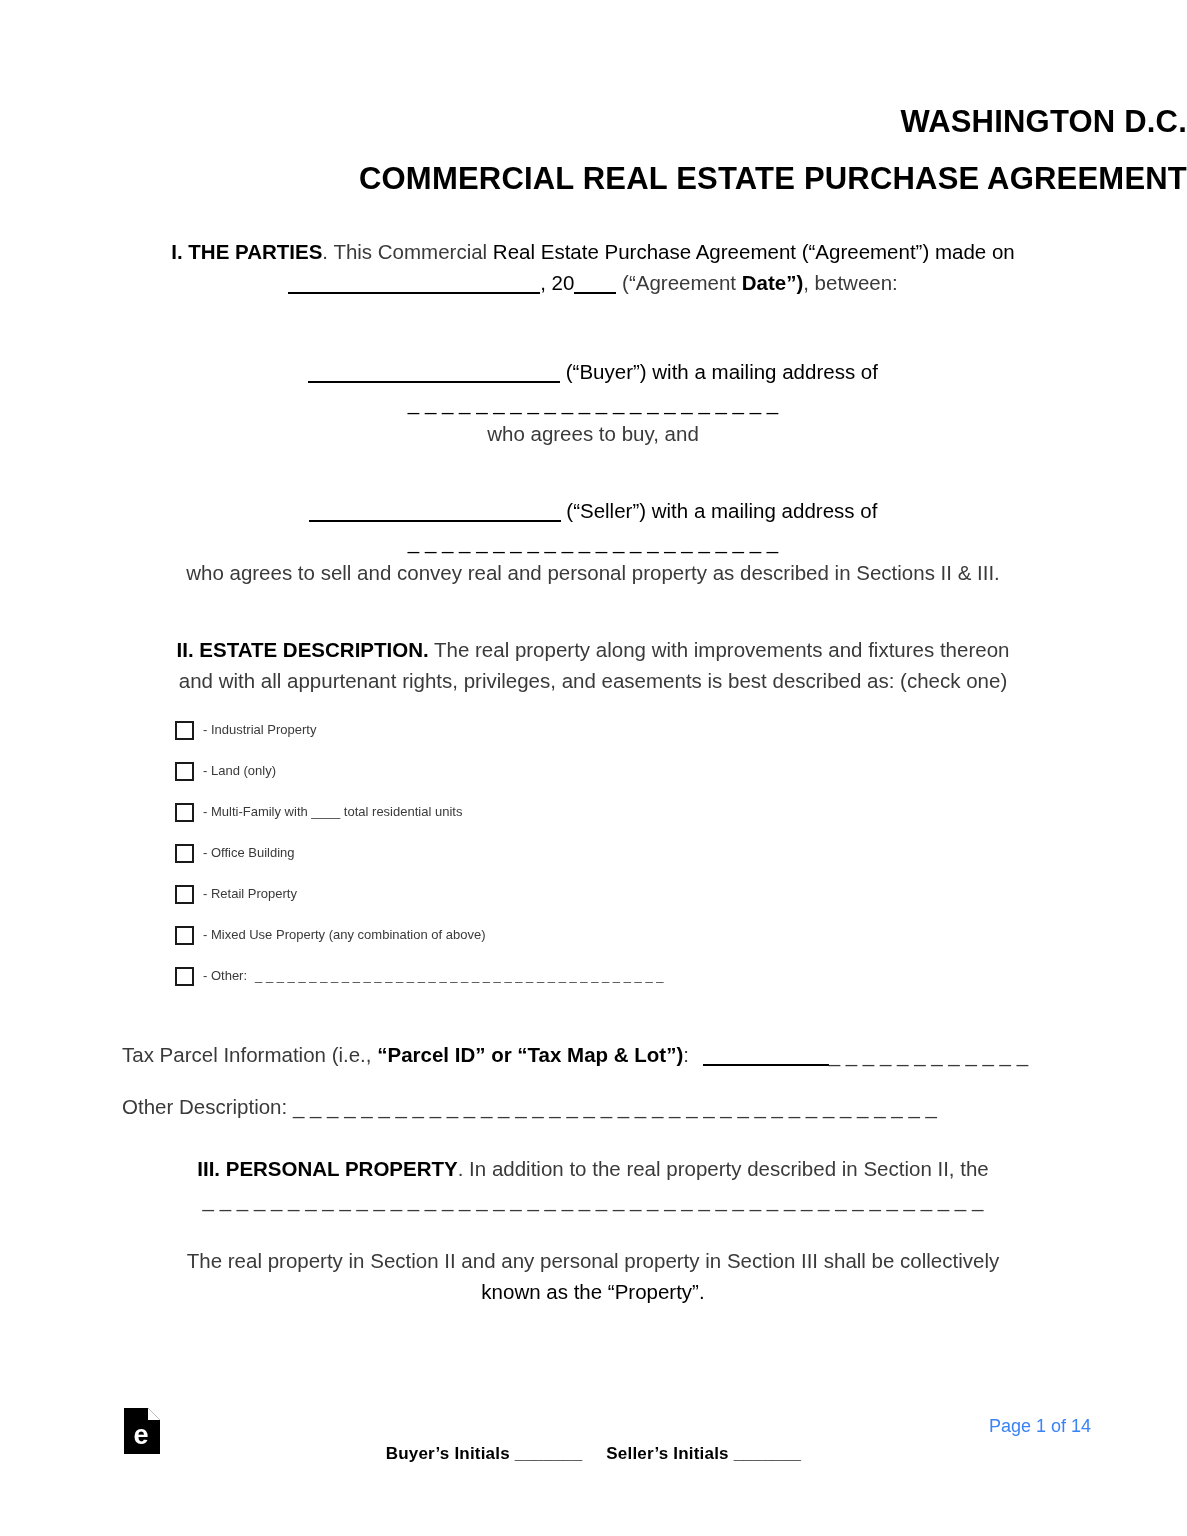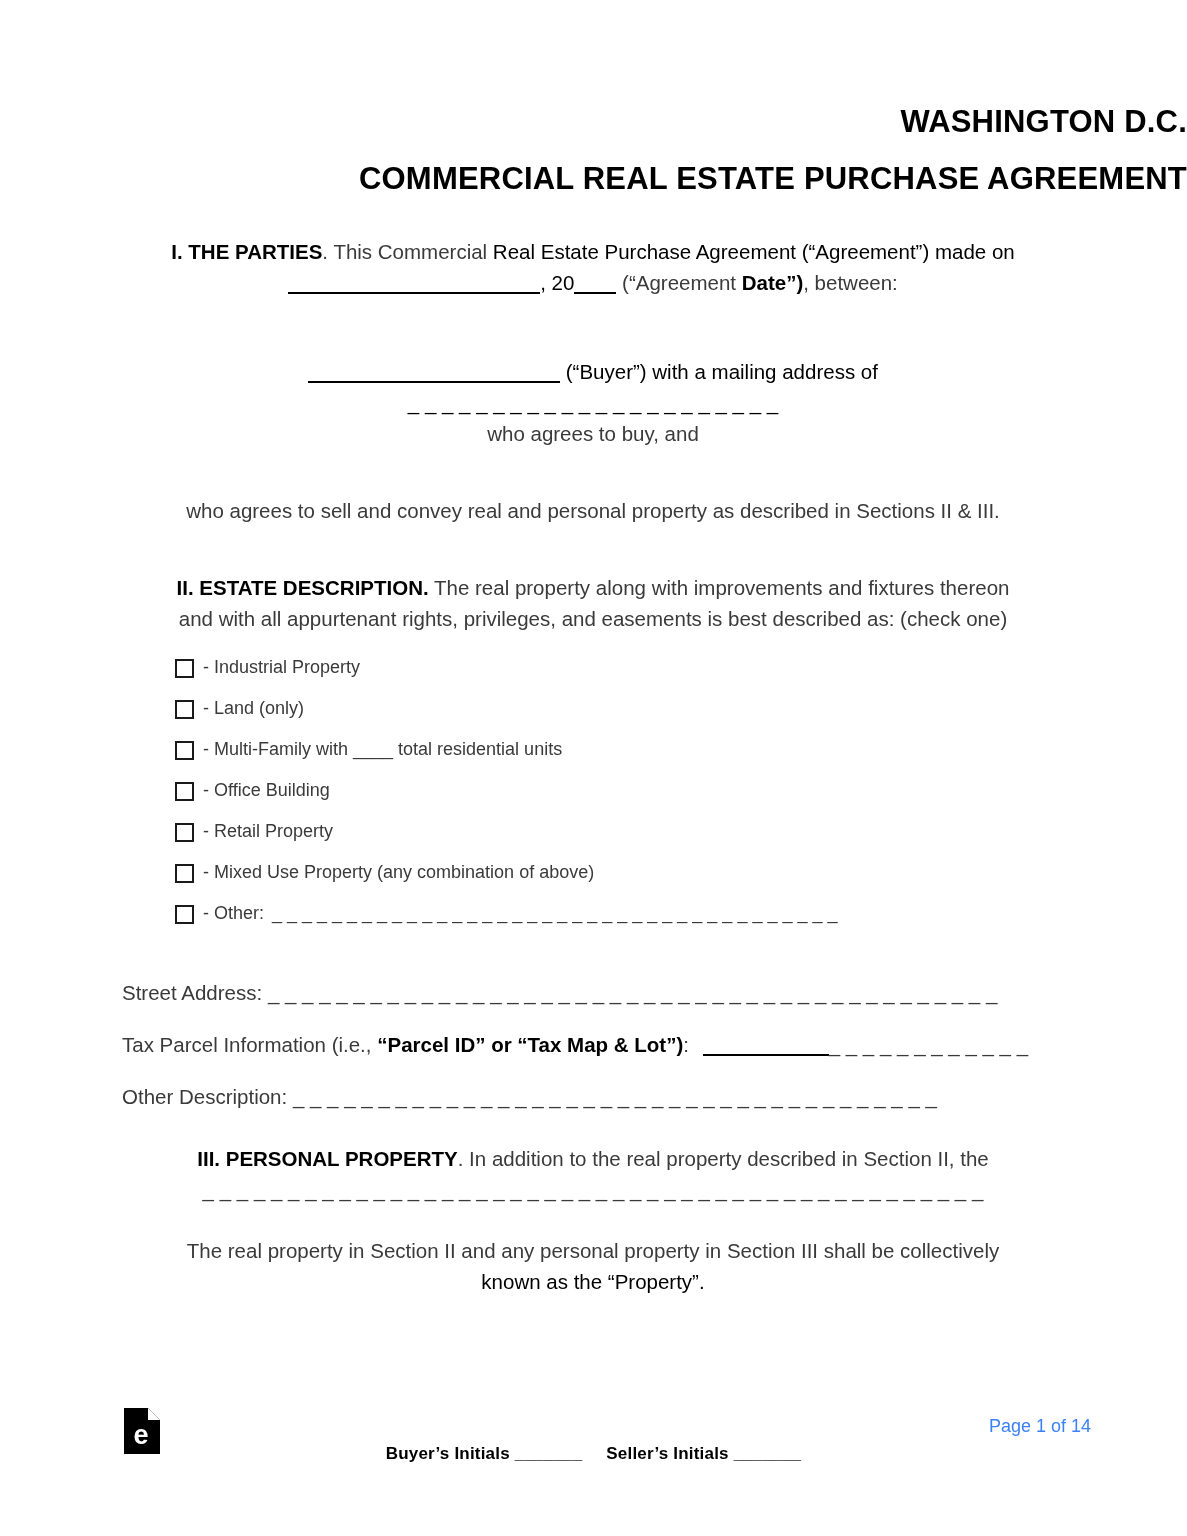--- a/index.html
+++ b/index.html
@@ -86,21 +86,21 @@
   .checklist {
     margin: 0;
     padding: 0;
     list-style: none;
   }
   .check-row {
     display: flex;
     align-items: flex-start;
     margin: 0 0 0 53px;
     height: 41px;
-    font-size: 18px;
+    font-size: 13px;
     color: #3a3a3a;
   }
   .checkbox {
     width: 15px;
     height: 15px;
     border: 2px solid #1a1a1a;
     display: inline-block;
     margin-top: 7px;
     margin-right: 9px;
     flex: 0 0 auto;
@@ -163,20 +163,23 @@
 
     <div class="sp-58"></div>
 
     <div class="para">
       <span class="rule-solid" style="width:252px"></span><span> (“Buyer”) with a mailing address of </span><span class="dashes">_ _ _ _ _ _ _ _ _ _ _ _ _ _ _ _ _ _ _ _ _ _</span>
     </div>
     <div class="para light">who agrees to buy, and</div>
 
     <div class="sp-46"></div>
 
+    <div class="para">
+      <span class="rule-solid" style="width:252px"></span><span> (“Seller”) with a mailing address of </span><span class="dashes">_ _ _ _ _ _ _ _ _ _ _ _ _ _ _ _ _ _ _ _ _ _</span>
+    </div>
     <div class="para light">who agrees to sell and convey real and personal property as described in Sections II &amp; III.</div>
 
     <div class="sp-46"></div>
 
     <div class="para">
       <span class="b">II. ESTATE DESCRIPTION.</span><span class="light"> The real property along with improvements and fixtures thereon</span>
     </div>
     <div class="para light">and with all appurtenant rights, privileges, and easements is best described as: (check one)</div>
 
     <div class="sp-18"></div>
@@ -208,24 +211,20 @@
       </li>
       <li class="check-row">
         <span class="checkbox"></span>
         <span class="check-label">- Other:</span>
         <span class="dashes" style="margin-left:8px">_ _ _ _ _ _ _ _ _ _ _ _ _ _ _ _ _ _ _ _ _ _ _ _ _ _ _ _ _ _ _ _ _ _ _ _ _ _</span>
       </li>
     </ul>
 
     <div class="sp-38"></div>
 
-    <div class="field-row">
-      <span>Street Address:</span>
-      <span class="dashes">_ _ _ _ _ _ _ _ _ _ _ _ _ _ _ _ _ _ _ _ _ _ _ _ _ _ _ _ _ _ _ _ _ _ _ _ _ _ _ _ _ _ _</span>
-    </div>
 
     <div class="field-row">
       <span>Tax Parcel Information (i.e., </span><span class="b" style="color:#000000">“Parcel ID” or “Tax Map &amp; Lot”)</span><span>:</span>
       <span class="rule-solid" style="width:126px;margin-left:8px"></span><span class="dashes">_ _ _ _ _ _ _ _ _ _ _ _</span>
     </div>
 
     <div class="field-row">
       <span>Other Description:</span>
       <span class="dashes">_ _ _ _ _ _ _ _ _ _ _ _ _ _ _ _ _ _ _ _ _ _ _ _ _ _ _ _ _ _ _ _ _ _ _ _ _ _</span>
     </div>

